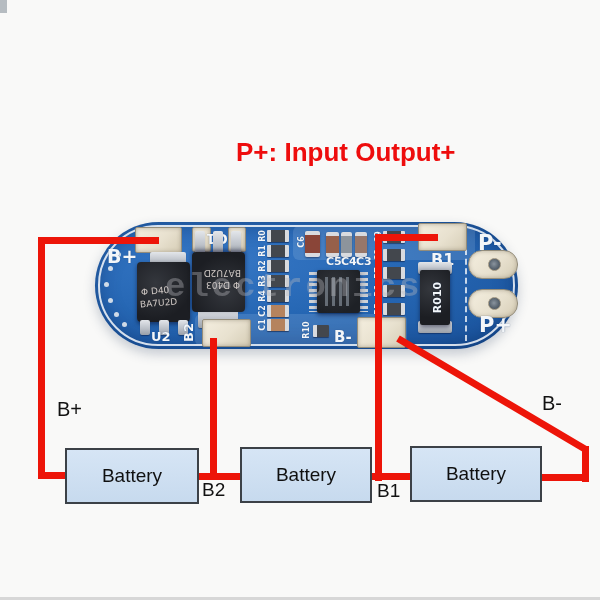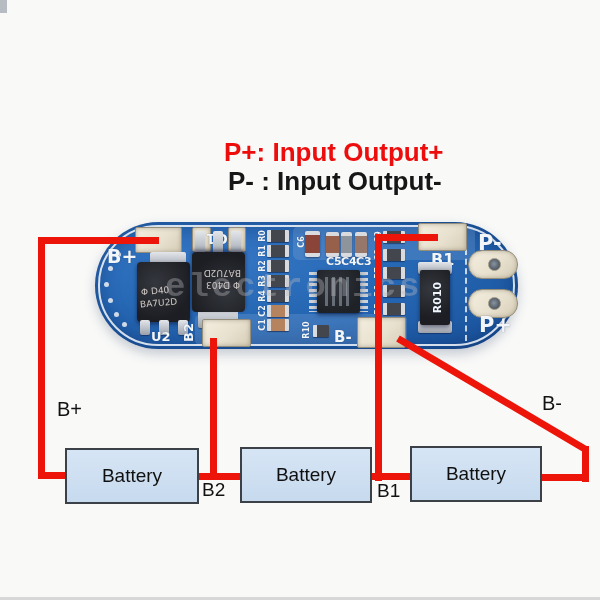--- a/index.html
+++ b/index.html
@@ -56,22 +56,21 @@
   .bottomstrip{position:absolute;left:0;bottom:0;width:600px;height:3px;background:#d7d7d7}
 </style>
 </head>
 <body>
 
 <div id="canvas">
 
   <div class="edgeL"></div>
   <div class="bottomstrip"></div>
 
-  <div class="title" style="left:224px;top:137px;color:#ee0d0d">P+: Input Output+</div>
-  <div class="title" style="left:228px;top:166px;color:#161616">P- : Input Output-</div>
+  <div class="title" style="left:236px;top:137px;color:#ee0d0d">P+: Input Output+</div>
 
   <div class="board">
     <div class="ring"></div>
     <div class="lightpatch" style="left:198px;top:4px;width:182px;height:34px"></div>
     <div class="lightpatch" style="left:100px;top:92px;width:212px;height:32px"></div>
 
     <div class="dot" style="left:13px;top:44px"></div>
     <div class="dot" style="left:9px;top:60px"></div>
     <div class="dot" style="left:13px;top:76px"></div>
     <div class="dot" style="left:19px;top:90px"></div>

